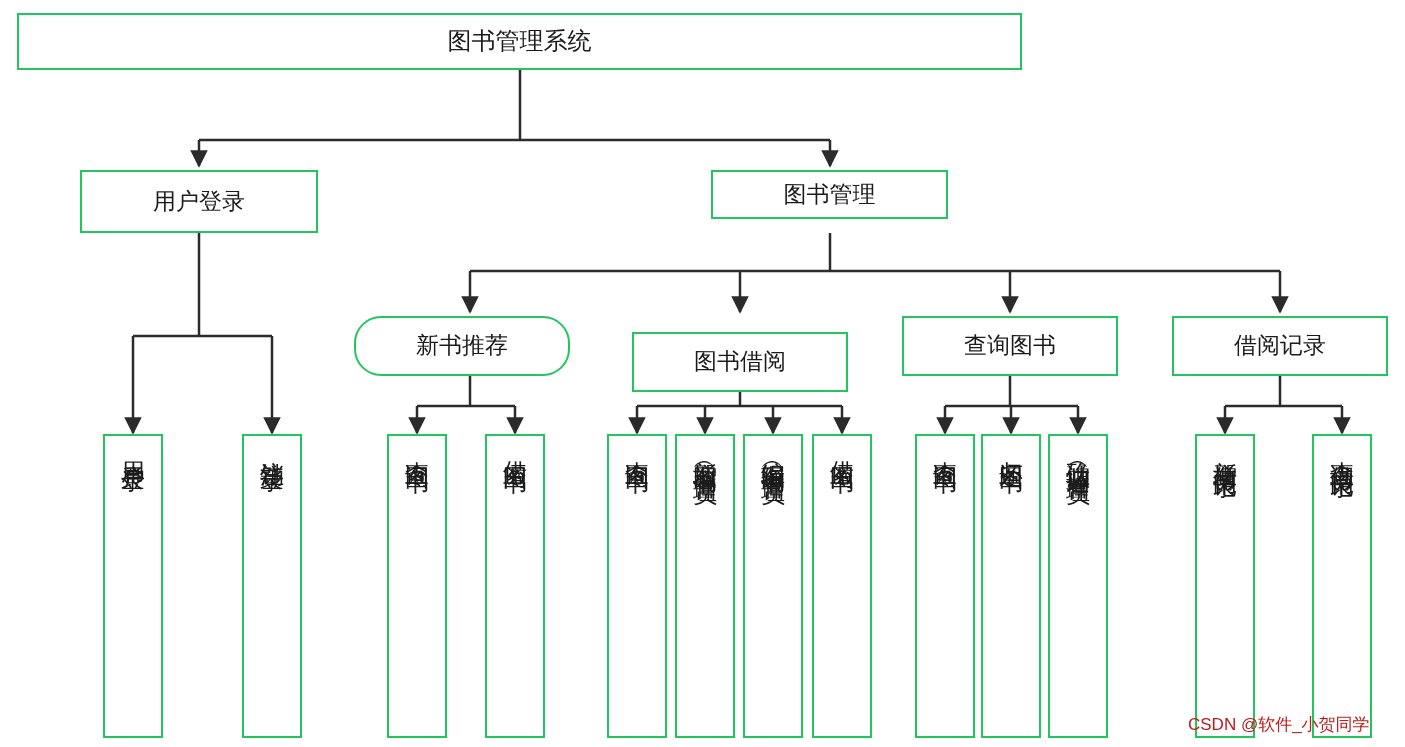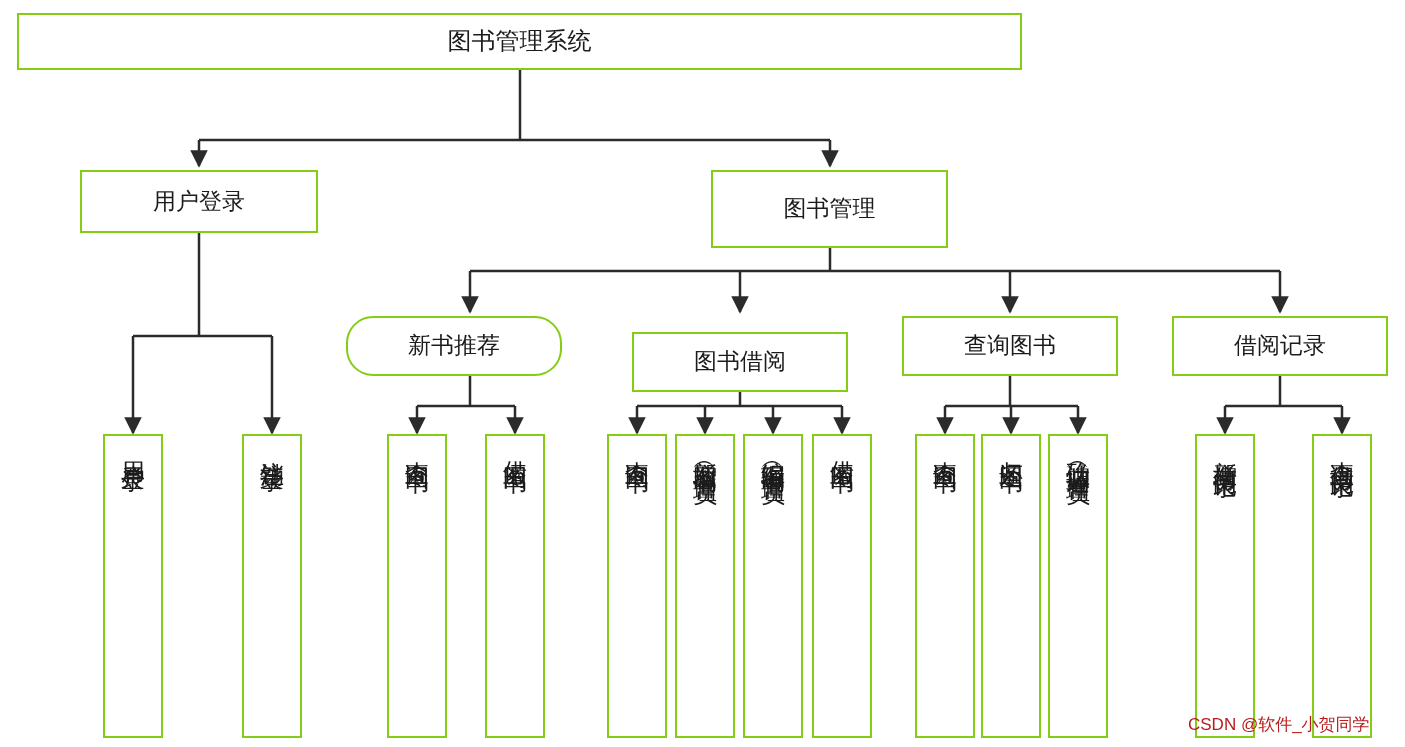--- a/index.html
+++ b/index.html
@@ -23,21 +23,21 @@
     left: 0;
     top: 0;
     width: 1405px;
     height: 747px;
     pointer-events: none;
   }
   .node {
     position: absolute;
     box-sizing: border-box;
     background: #ffffff;
-    border: 2px solid #84cc16;
+    border: 2px solid #22c55e;
     display: flex;
     align-items: center;
     justify-content: center;
     z-index: 2;
   }
   .node .label {
     color: #1b1b1b;
     text-align: center;
     line-height: 1.18;
     white-space: nowrap;
@@ -127,25 +127,25 @@
     </g>
   </svg>
 
   <div class="node horiz root" style="left:17px; top:13px; width:1005px; height:57px;">
     <span class="label">图书管理系统</span>
   </div>
 
   <div class="node horiz" style="left:80px; top:170px; width:238px; height:63px;">
     <span class="label">用户登录</span>
   </div>
-  <div class="node horiz" style="left:711px; top:170px; width:237px; height:78px;">
+  <div class="node horiz" style="left:711px; top:170px; width:237px; height:49px;">
     <span class="label">图书管理</span>
   </div>
 
-  <div class="node horiz" style="left:346px; top:316px; width:216px; height:60px;border-radius:27px;">
+  <div class="node horiz" style="left:354px; top:316px; width:216px; height:60px;border-radius:27px;">
     <span class="label">新书推荐</span>
   </div>
   <div class="node horiz" style="left:632px; top:332px; width:216px; height:60px;">
     <span class="label">图书借阅</span>
   </div>
   <div class="node horiz" style="left:902px; top:316px; width:216px; height:60px;">
     <span class="label">查询图书</span>
   </div>
   <div class="node horiz" style="left:1172px; top:316px; width:216px; height:60px;">
     <span class="label">借阅记录</span>

